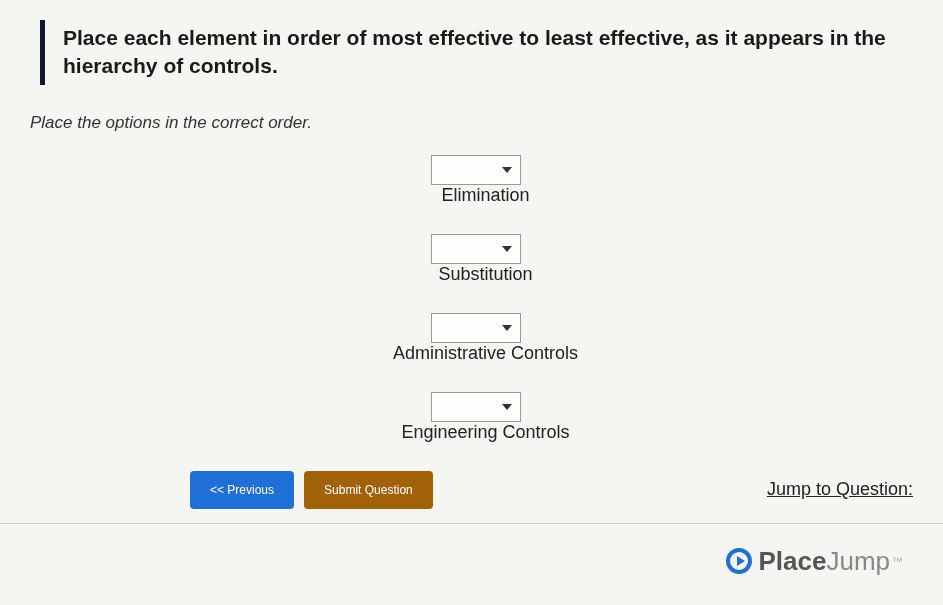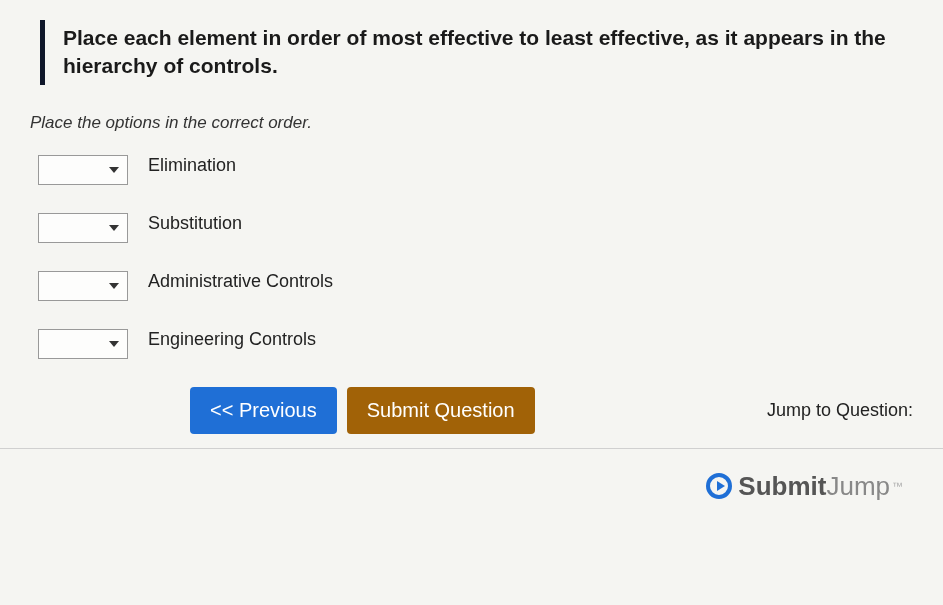--- a/index.html
+++ b/index.html
@@ -35,21 +35,23 @@
       font-size: 17px;
       color: #333;
       margin-bottom: 22px;
       margin-left: 0;
     }
     .options {
       margin-left: 8px;
     }
     .option-row {
       display: flex;
+      align-items: center;
       margin-bottom: 28px;
+      flex-direction: column;
     }
     .dropdown {
       width: 90px;
       height: 30px;
       border: 1px solid #999;
       background: #fdfdfc;
       display: flex;
       align-items: center;
       justify-content: flex-end;
       padding-right: 8px;
@@ -75,36 +77,37 @@
       border-bottom: 1px solid #d0d0d0;
     }
     .nav-buttons {
       display: flex;
       gap: 10px;
       margin-left: 160px;
     }
     .btn {
       border: none;
       color: #fff;
-      font-size: 20px;
+      font-size: 12px;
       padding: 12px 20px;
       border-radius: 4px;
       cursor: pointer;
       font-family: inherit;
     }
     .btn-prev {
       background: #1f6fd6;
     }
     .btn-submit {
       background: #a16207;
     }
     .jump-label {
       margin-left: auto;
       font-size: 18px;
       color: #222;
+      text-decoration: underline;
     }
     .footer {
       display: flex;
       justify-content: flex-end;
       padding: 22px 40px 0 0;
     }
     .brand {
       display: flex;
       align-items: center;
       font-size: 26px;
@@ -190,17 +193,17 @@
   <div class="nav-buttons">
     <button class="btn btn-prev">&lt;&lt; Previous</button>
     <button class="btn btn-submit">Submit Question</button>
   </div>
   <div class="jump-label">Jump to Question:</div>
 </div>
 
 <div class="footer">
   <div class="brand">
     <span class="brand-icon"></span>
-    <span class="brand-bold">Submit</span>
+    <span class="brand-bold">Place</span>
       <span class="brand-light">Jump</span>
       <span class="brand-tm">™</span>
   </div>
 </div>
 
 </body></html>

